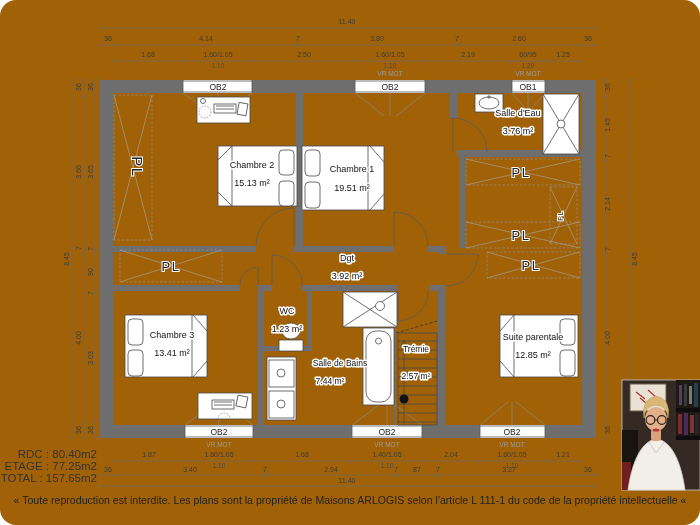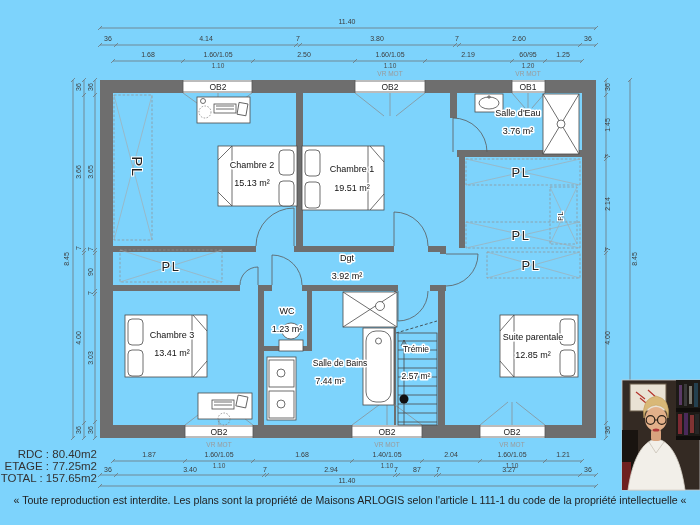--- a/index.html
+++ b/index.html
@@ -1,16 +1,16 @@
 <!DOCTYPE html>
 <html><head>
 <meta charset="utf-8">
 <style>
   html,body{margin:0;padding:0;background:#fff;}
-  .page{position:relative;width:700px;height:525px;background:#7dd3fc;overflow:hidden;}
+  .page{position:relative;width:700px;height:525px;background:#a16207;overflow:hidden;border-radius:16px;}
   svg{font-family:"Liberation Sans",sans-serif;}
   text{fill:#1a1a1a;}
   .dim{font-size:7px;fill:#3c3c3c;text-anchor:middle;}
   .sub{font-size:6.5px;fill:#4a4a4a;text-anchor:middle;}
   .vrmot{font-size:6.5px;fill:#9a9a9a;text-anchor:middle;}
   .ob{font-size:8.5px;fill:#222;text-anchor:middle;}
   .room{font-size:9px;fill:#111;text-anchor:middle;paint-order:stroke;stroke:#fff;stroke-width:3px;stroke-linejoin:round;}
   .sroom{font-size:8.5px;}
   .pl{font-size:13px;fill:#222;text-anchor:middle;letter-spacing:1.5px;paint-order:stroke;stroke:#fff;stroke-width:2px;}
   .plbig{font-size:15px;}

